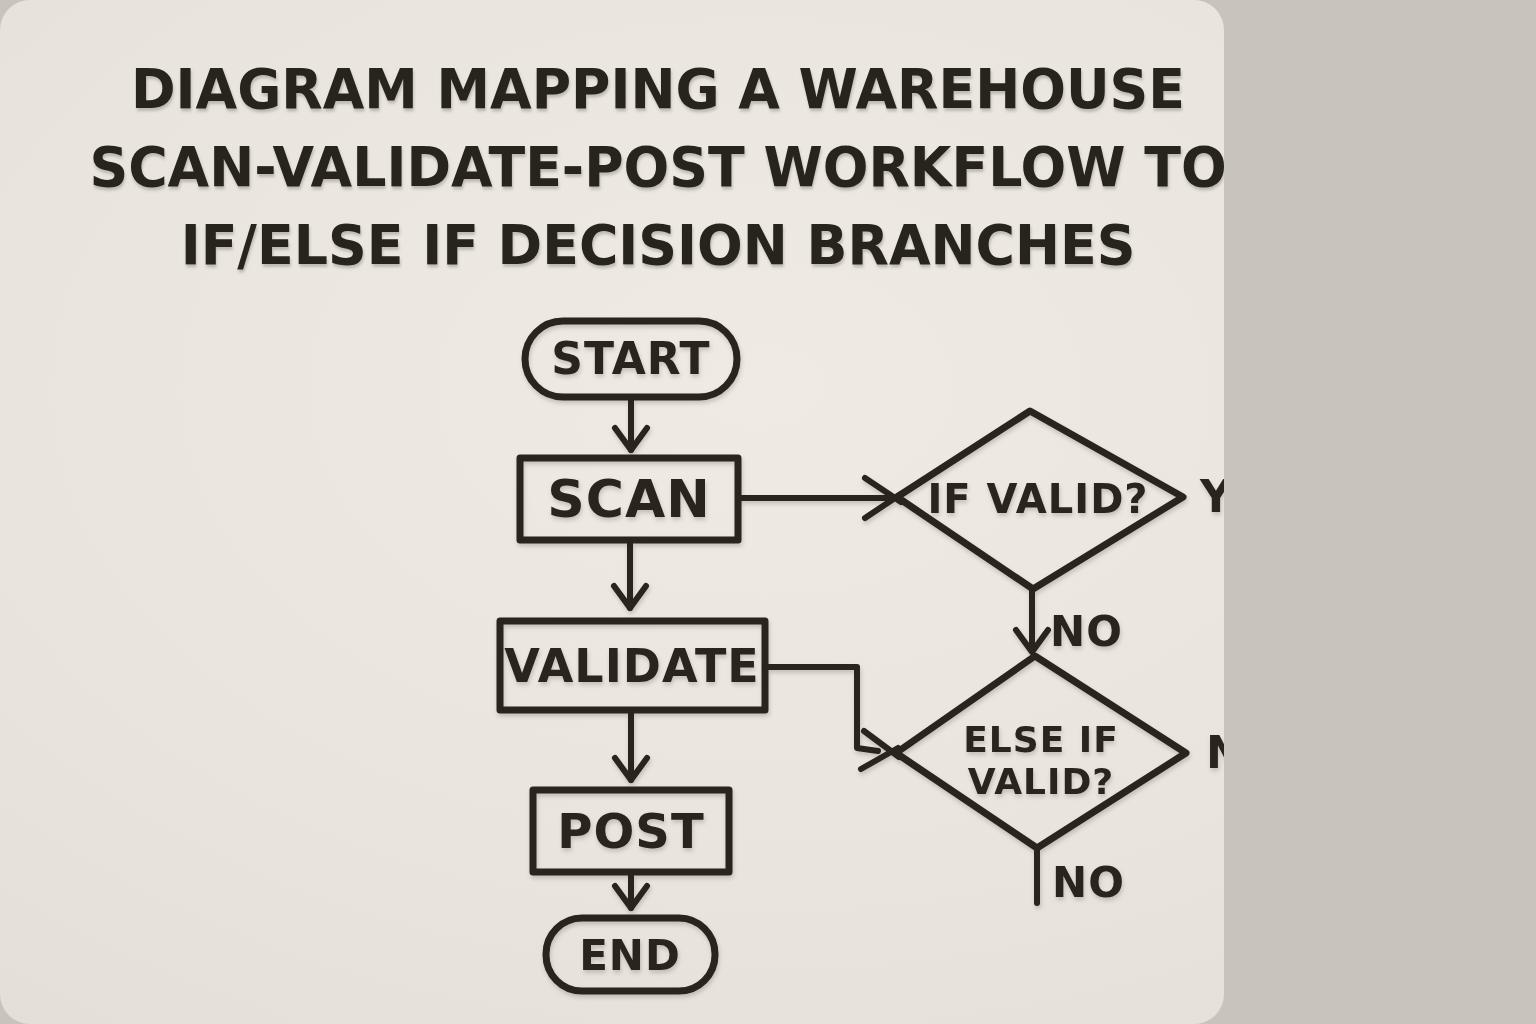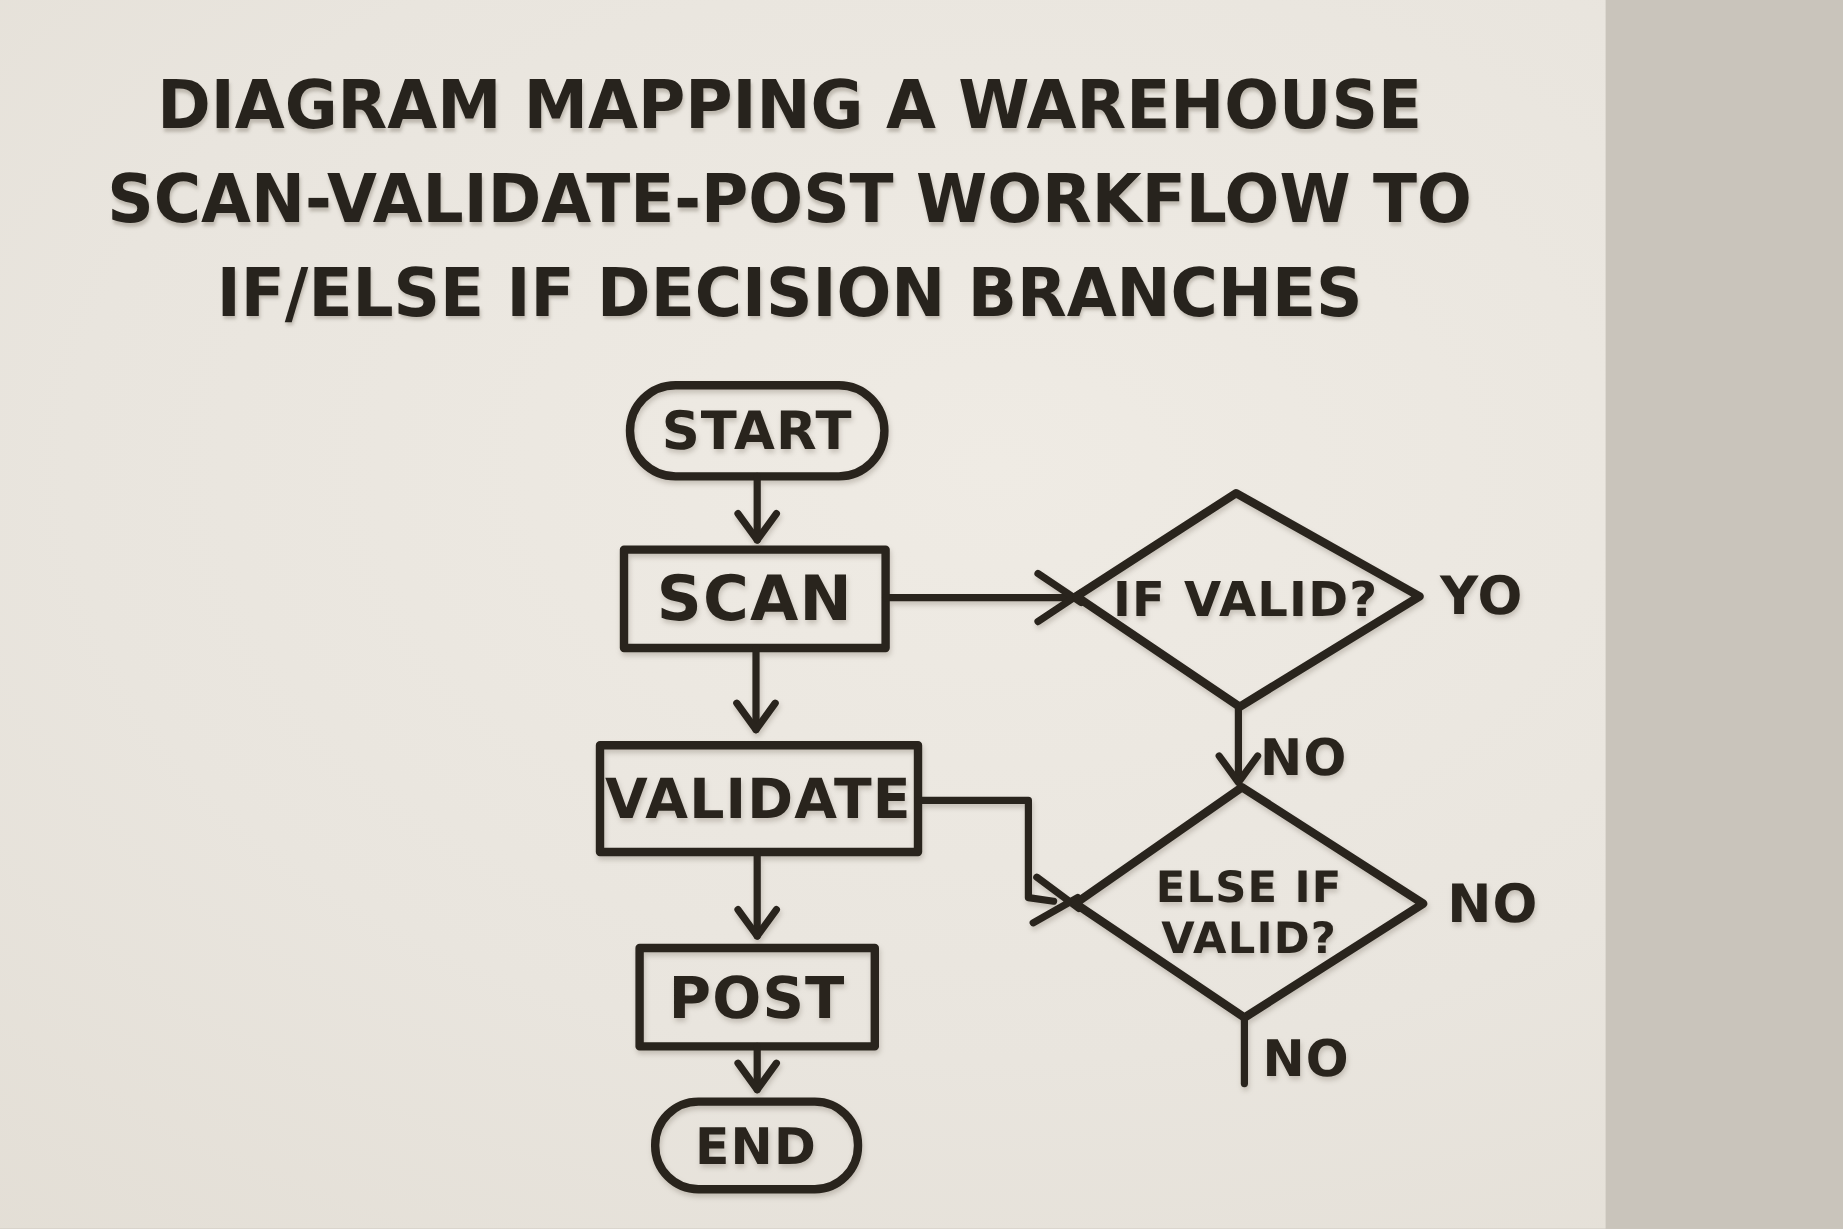--- a/index.html
+++ b/index.html
@@ -1,22 +1,23 @@
 <!DOCTYPE html>
 <html><head>
 <meta charset="utf-8">
 <style>
   html,body{margin:0;padding:0;background:#c9c4bb;}
   .canvas{
     position:relative;
-    width:1338px;height:1024px;
+    width:1224px;height:1024px;
     overflow:hidden;
     background:
       radial-gradient(ellipse 1400px 900px at 62% 38%, #efebe4 0%, #e9e5de 55%, #e2ddd4 100%);
     font-family:"DejaVu Sans","Liberation Sans",sans-serif;
+    border-radius:30px;
   }
   .title{
     position:absolute;
     top:50px;left:0;
     width:1316px;
     text-align:center;
     color:#27231d;
     font-weight:bold;
     font-size:56px;
     line-height:78px;

